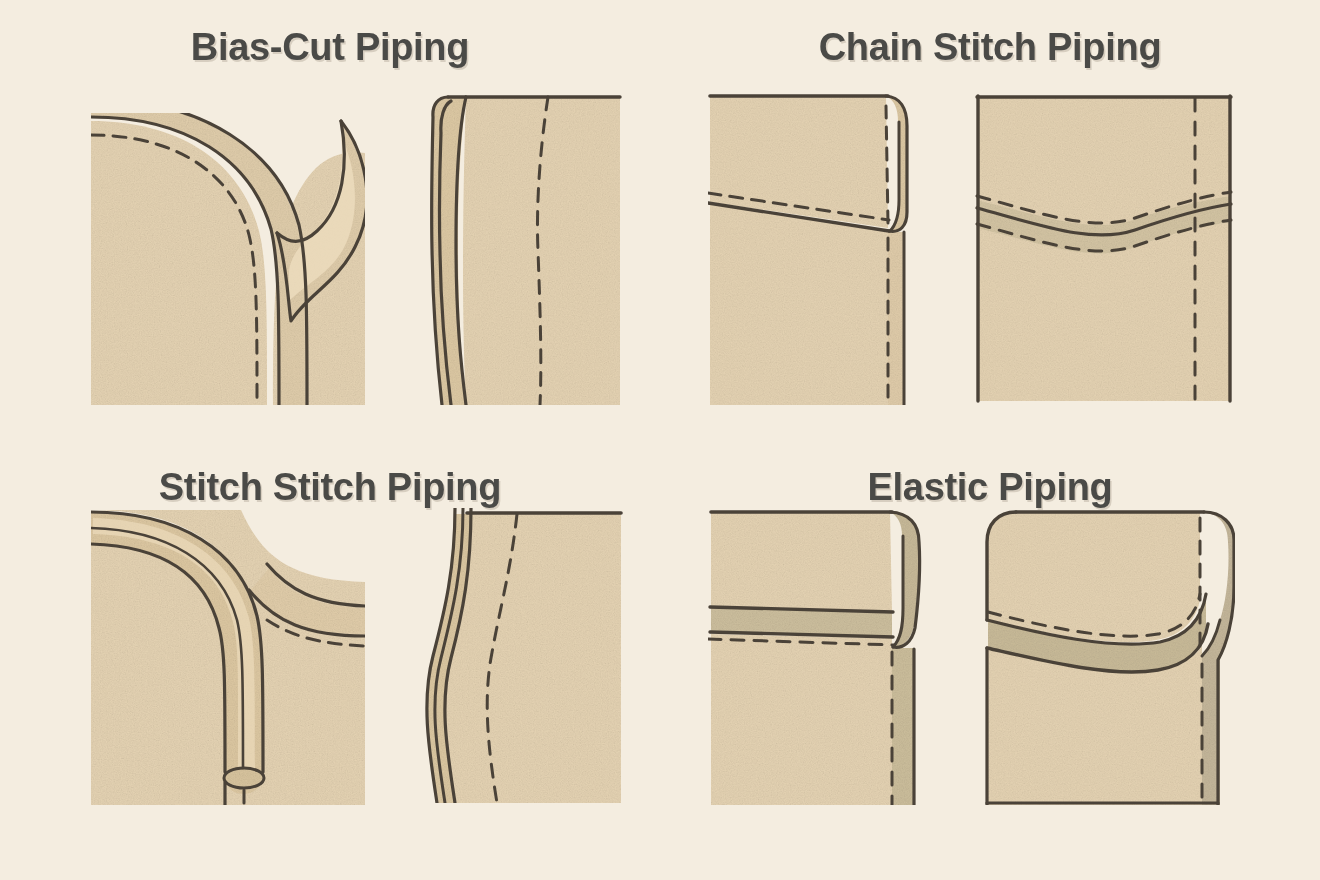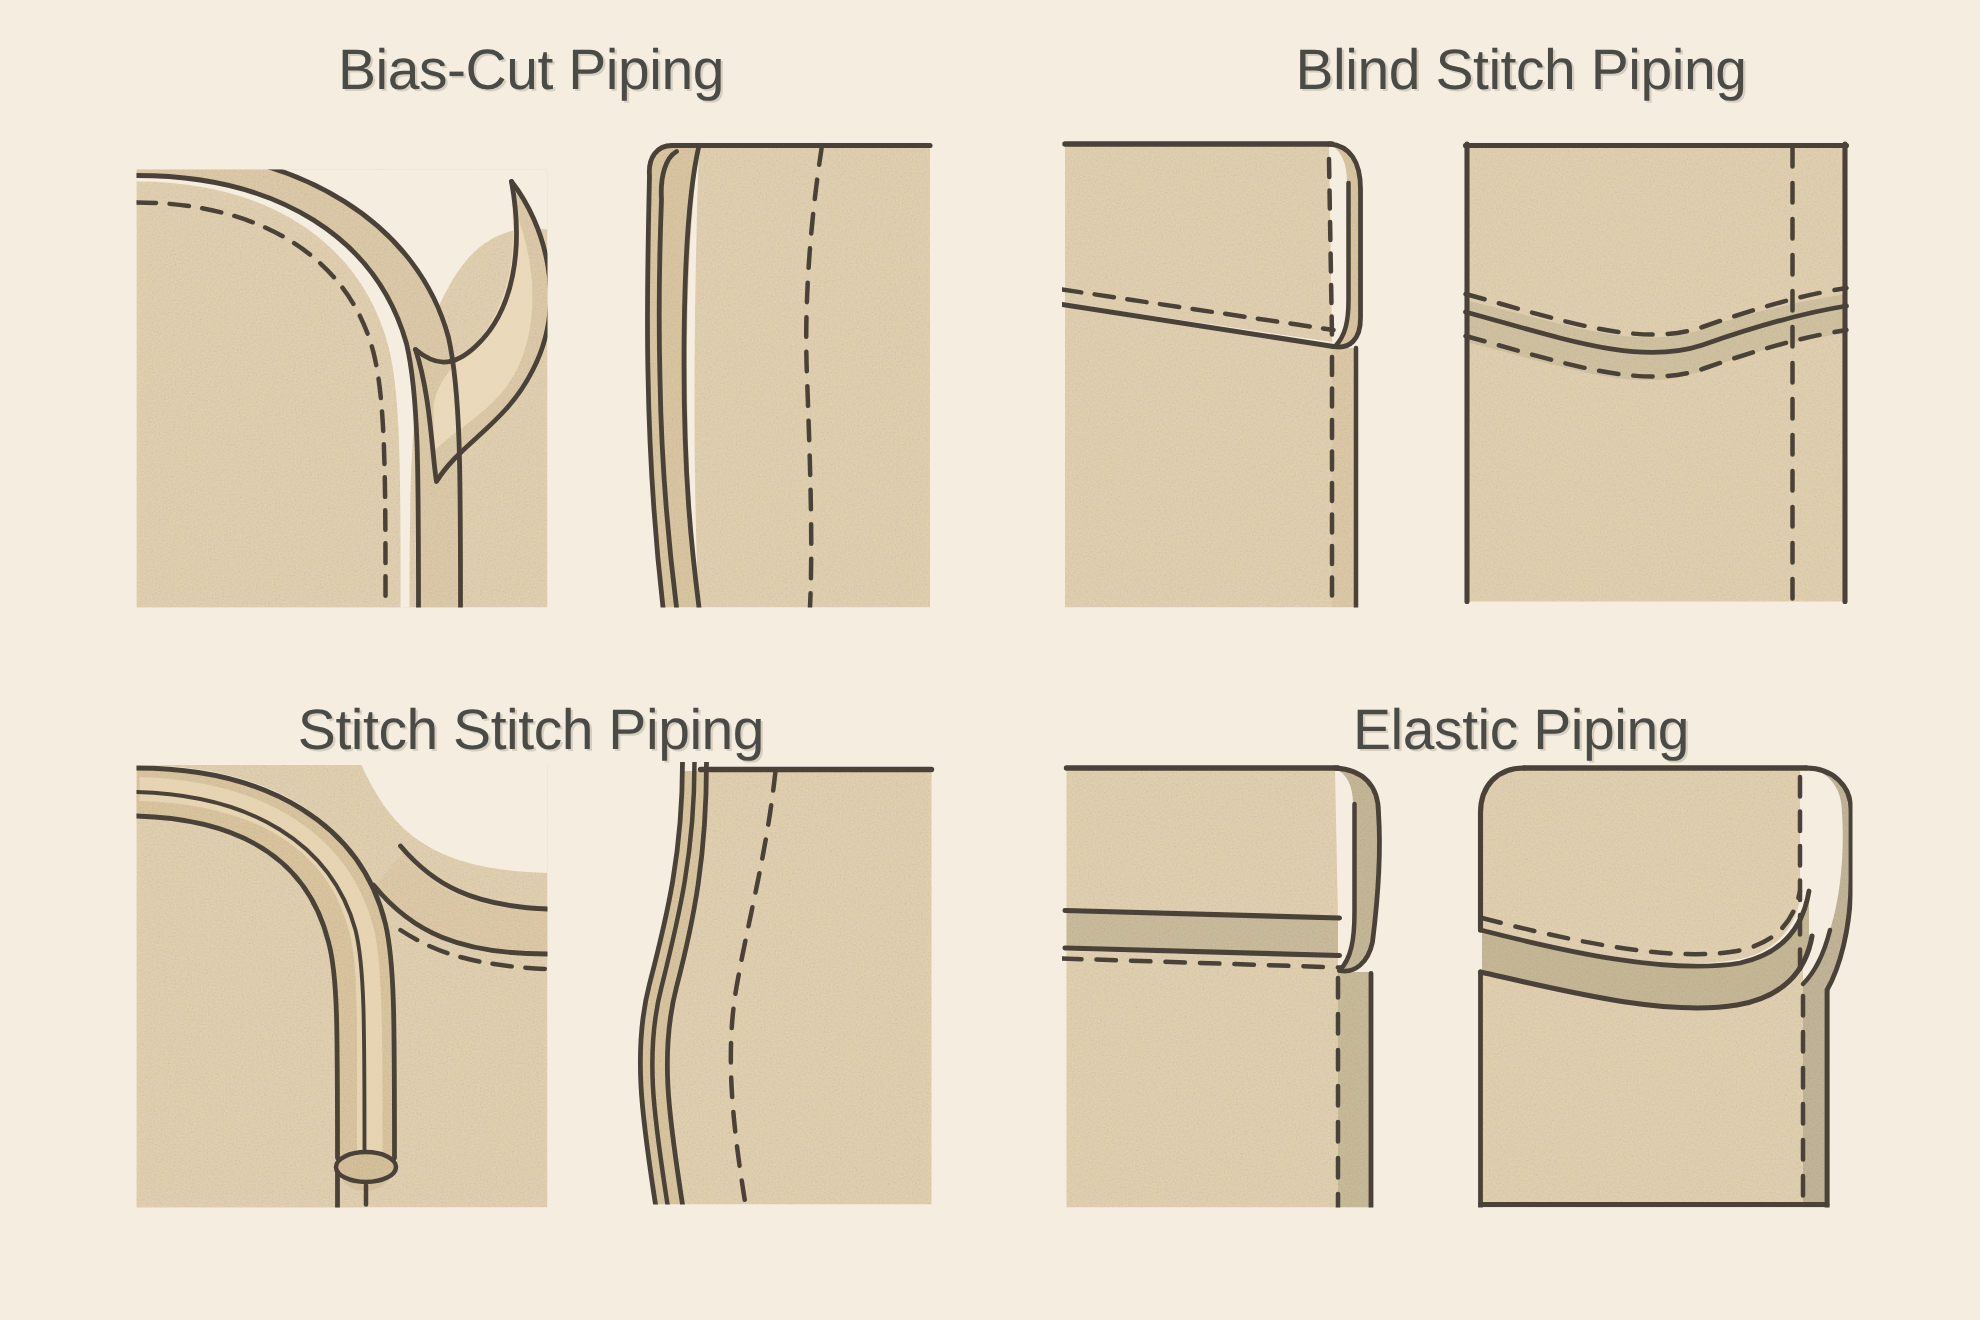--- a/index.html
+++ b/index.html
@@ -33,26 +33,25 @@
   .quad.q2 { left: 0;    top: 440px; }
   .quad.q3 { left: 660px; top: 440px; }
 
   .quad-title {
     position: absolute;
     left: 0;
     top: 26px;
     width: 660px;
     text-align: center;
     font-size: 38px;
-    font-weight: normal;
+    font-weight: bold;
     letter-spacing: -0.3px;
     color: #4a4a47;
     text-shadow: 1.5px 1.5px 0px rgba(160,150,132,0.35);
     white-space: nowrap;
-    padding-left: 24px;
   }
 
   .panels {
     position: absolute;
     left: 0;
     top: 0;
     width: 660px;
     height: 440px;
   }
 
@@ -156,21 +155,21 @@
               <path d="M116,4 C108,56 104,110 106,158 C108,214 110,268 108,312" stroke-width="3" stroke-dasharray="13 10"></path>
             </g>
           </g>
         </svg>
       </div>
 
     </div>
   </div>
 
   <div class="quad q1">
-    <div class="quad-title">Blind Stitch Piping</div>
+    <div class="quad-title">Chain Stitch Piping</div>
 
     <div class="panels">
 
       <div class="panel" style="left:48px; top:92px; width:212px; height:313px;">
         <svg width="212" height="313" viewBox="0 0 212 313" xmlns="http://www.w3.org/2000/svg">
           <defs>
             <filter id="tex-c" x="-5%" y="-5%" width="110%" height="110%">
               <feTurbulence type="fractalNoise" baseFrequency="0.85" numOctaves="3" seed="3" result="n"></feTurbulence>
               <feColorMatrix in="n" type="saturate" values="0" result="ng"></feColorMatrix>
               <feComponentTransfer in="ng" result="nt">

